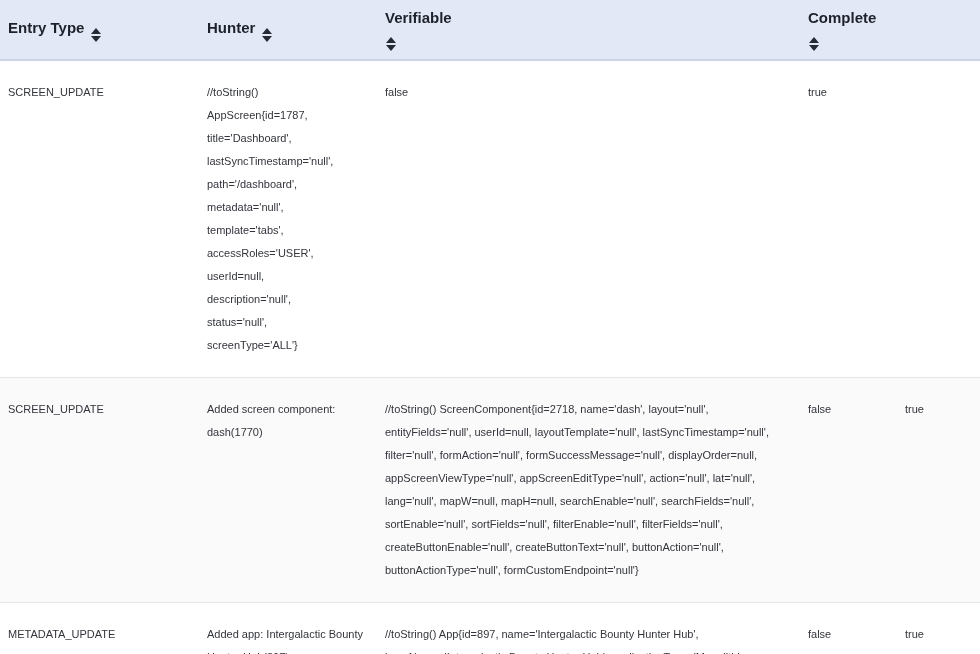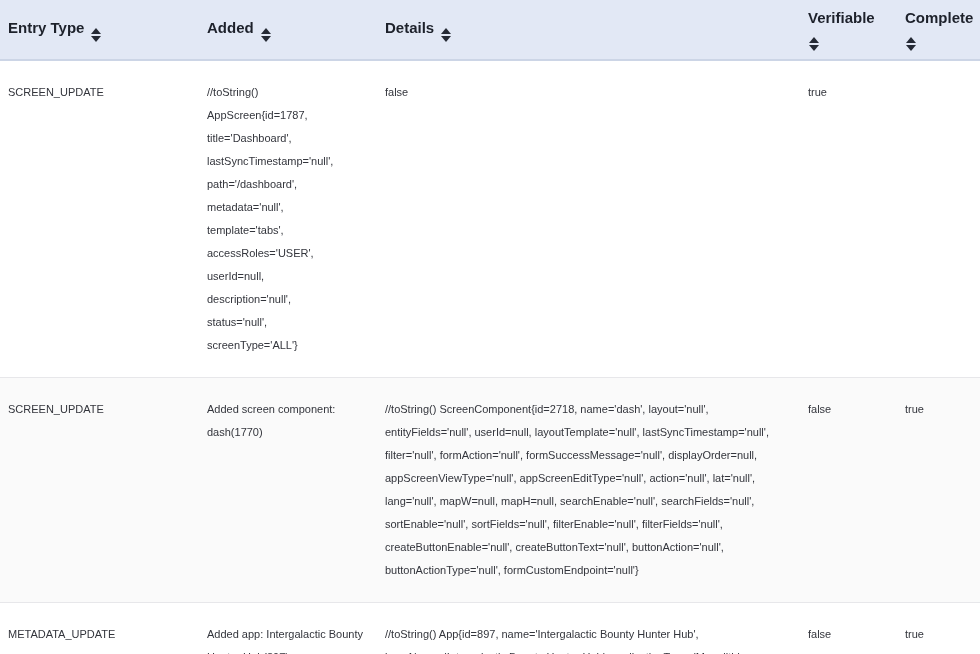--- a/index.html
+++ b/index.html
@@ -76,27 +76,21 @@
 <div class="table">
 
   <div class="thead">
     <div class="th">
       <span class="label">Entry Type</span><span class="sort-icon">
           <span class="tri-up"></span>
           <span class="tri-down"></span>
         </span>
     </div>
     <div class="th">
-      <span class="label">Added</span><span class="sort-icon">
-          <span class="tri-up"></span>
-          <span class="tri-down"></span>
-        </span>
-    </div>
-    <div class="th">
-      <span class="label">Details</span><span class="sort-icon">
+      <span class="label">Hunter</span><span class="sort-icon">
           <span class="tri-up"></span>
           <span class="tri-down"></span>
         </span>
     </div>
     <div class="th stacked">
       <span class="label">Verifiable</span><span class="sort-icon">
           <span class="tri-up"></span>
           <span class="tri-down"></span>
         </span>
     </div>

